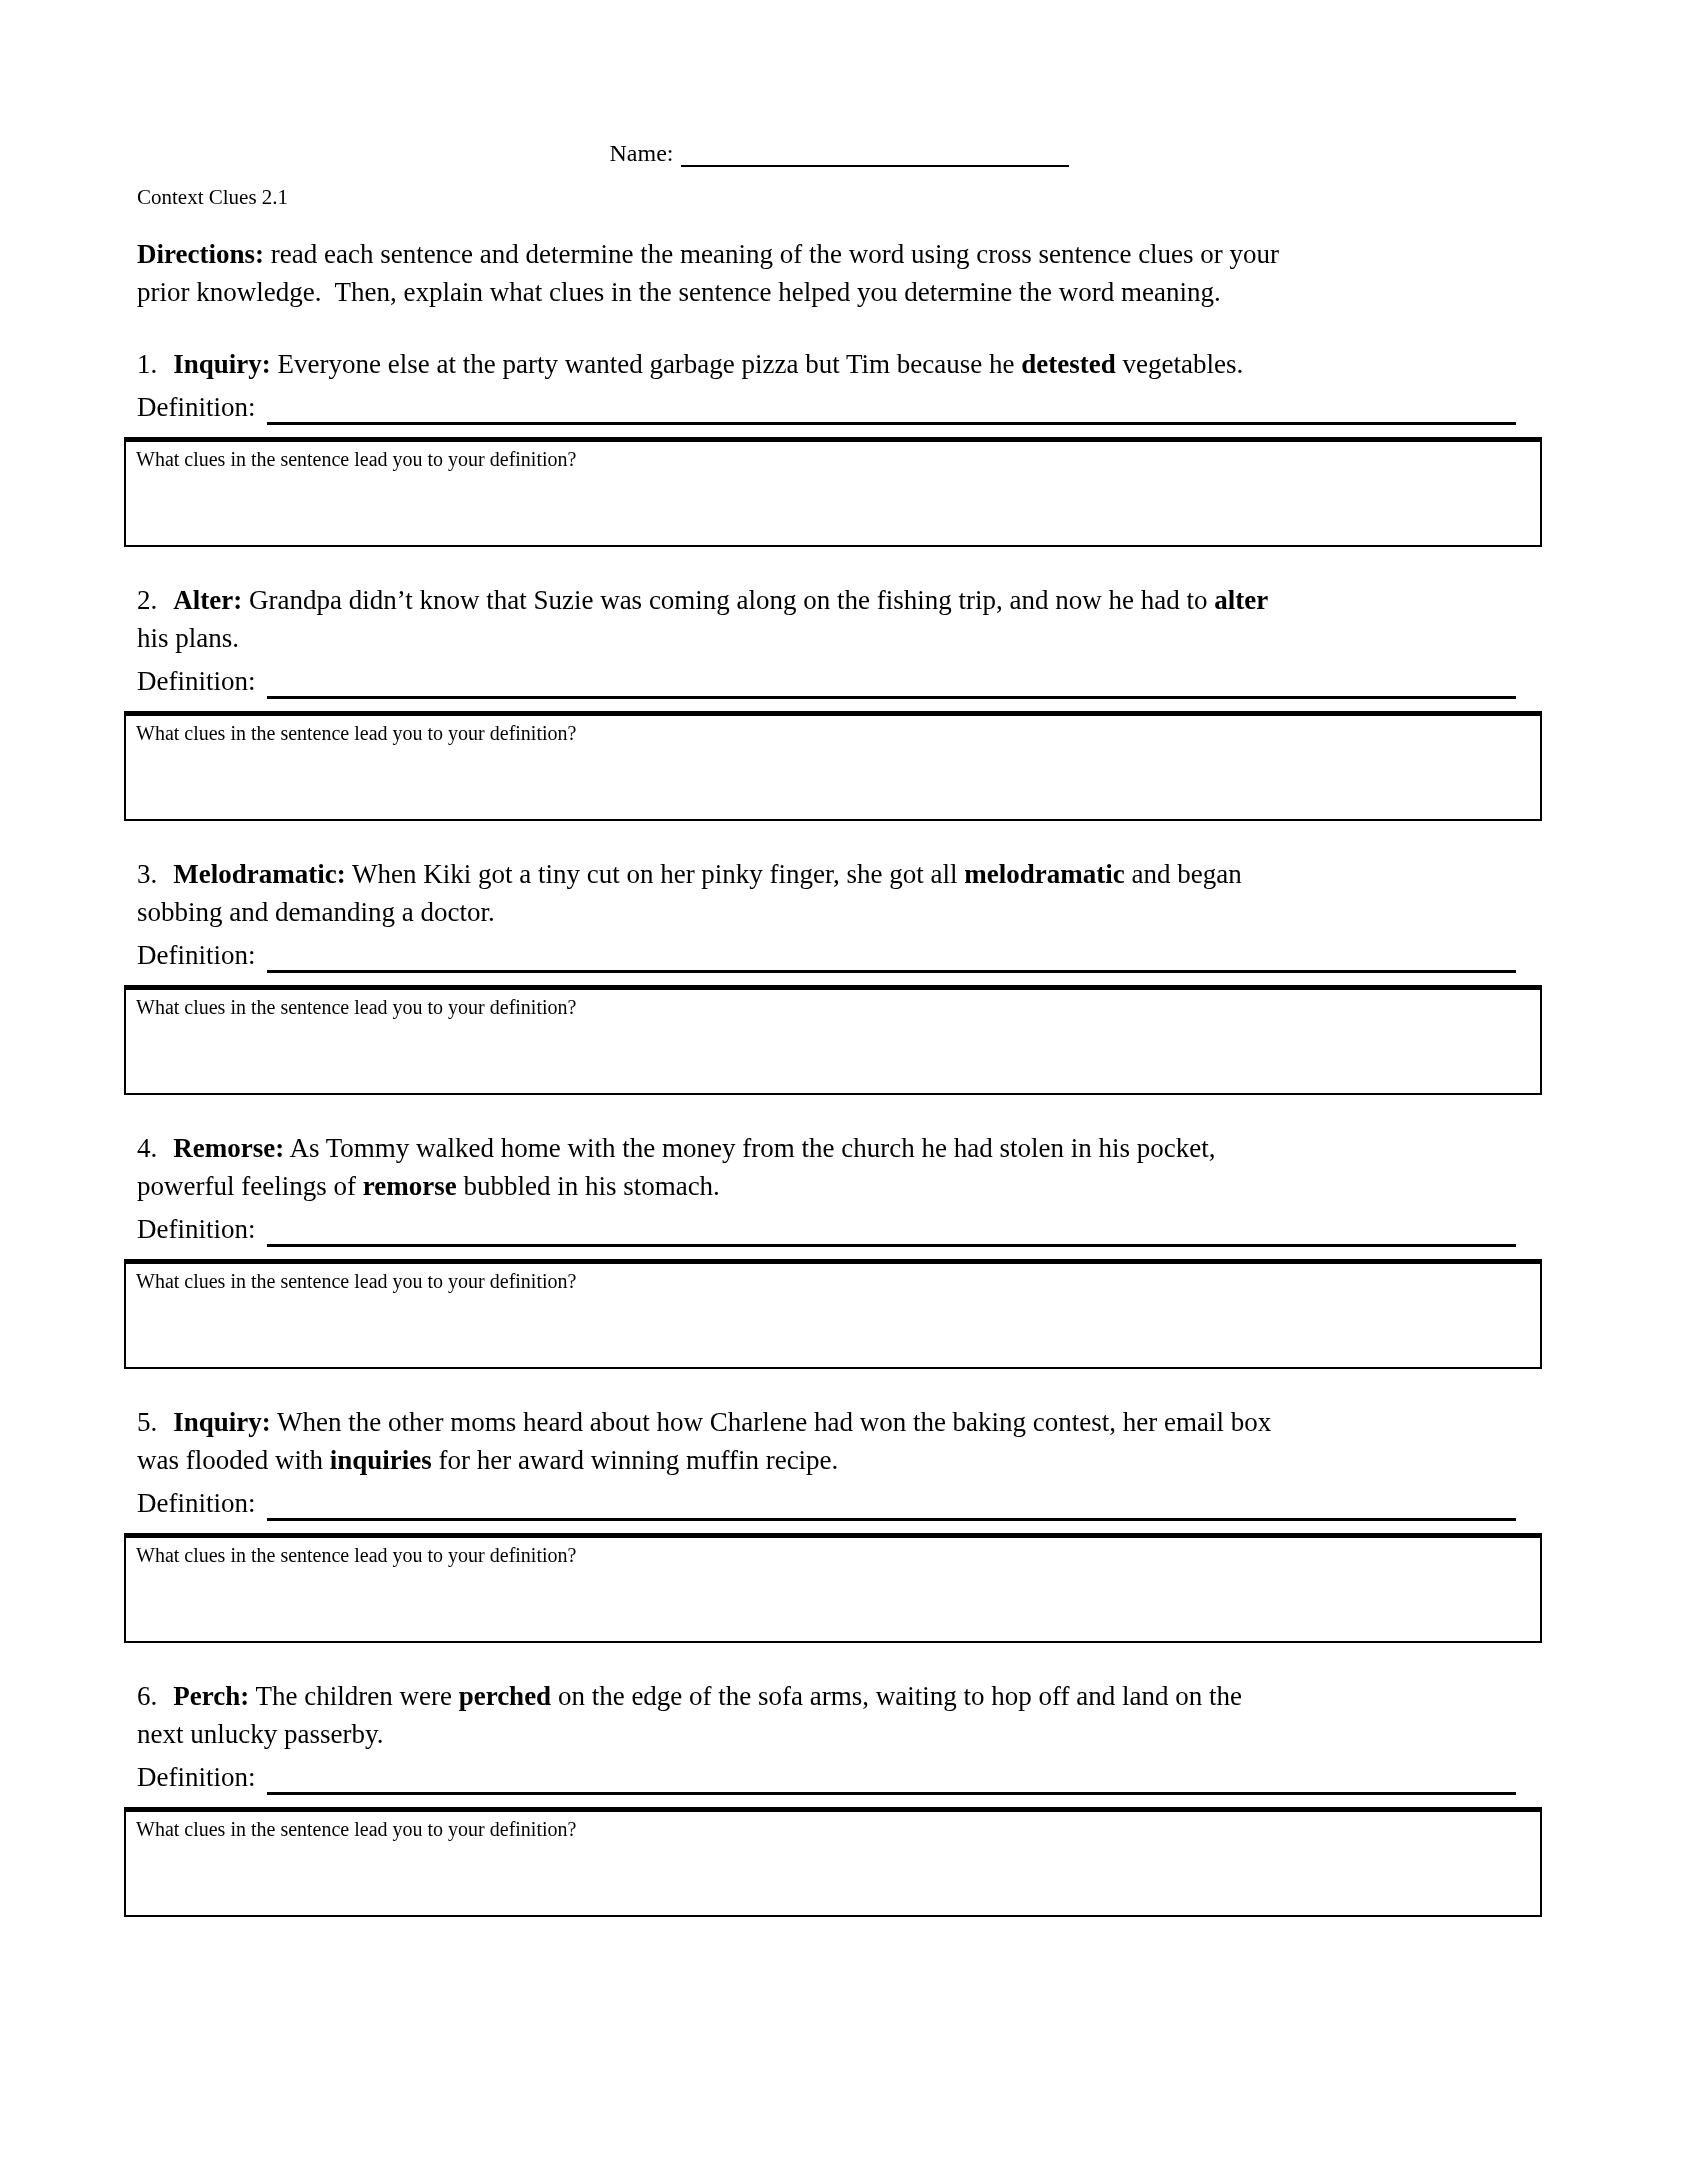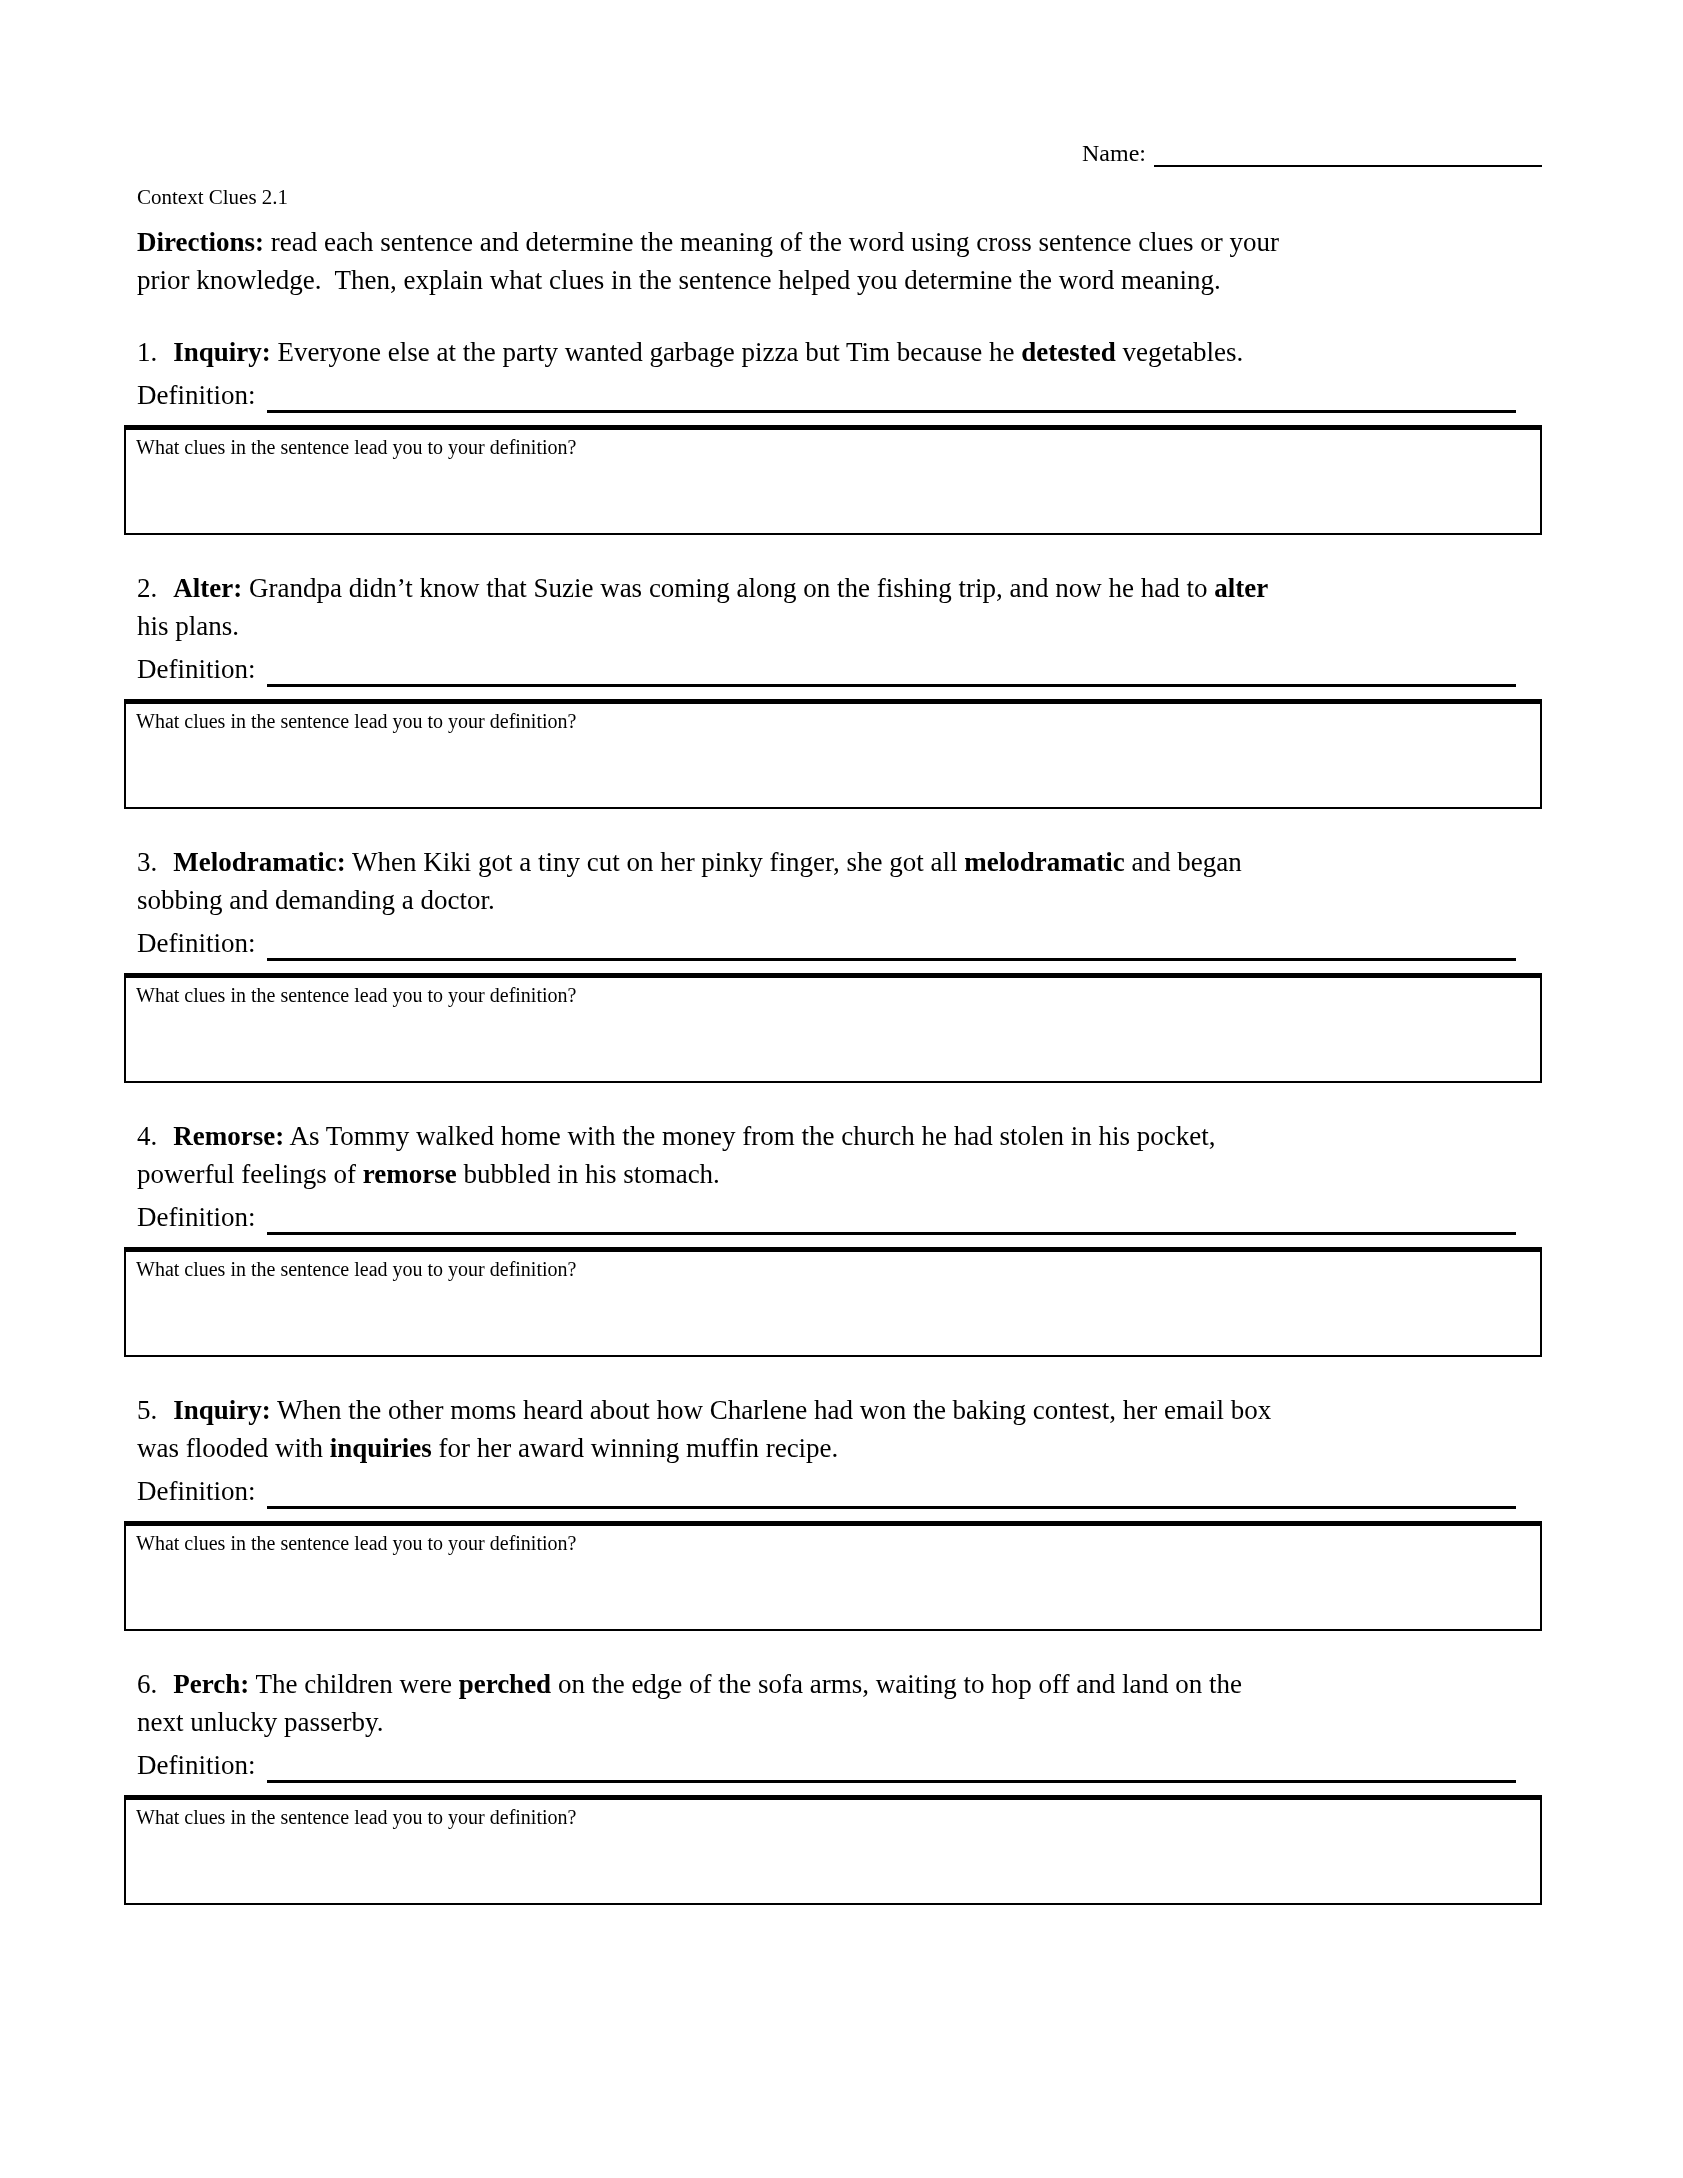--- a/index.html
+++ b/index.html
@@ -14,21 +14,21 @@
   }
   .page {
     width: 1683px;
     height: 2178px;
     padding: 139px 141px 0 137px;
     background: #ffffff;
   }
   
   .name-row {
     display: flex;
-    justify-content: flex-end;
+    justify-content: center;
     align-items: flex-end;
     font-size: 24px;
     line-height: 28px;
     height: 28px;
   }
   .name-line {
     display: inline-block;
     width: 388px;
     height: 26px;
     margin-left: 8px;
@@ -36,21 +36,21 @@
   }
   
   .title {
     margin-top: 12px;
     font-size: 21px;
     font-weight: normal;
     line-height: 36px;
   }
   
   .directions {
-    margin-top: 8px;
+    margin-top: 20px;
     font-size: 27px;
     line-height: 38px;
     white-space: pre-wrap;
   }
   .directions b { font-weight: bold; }
   
   .question {
     margin-top: 34px;
     font-size: 27px;
     line-height: 38px;

